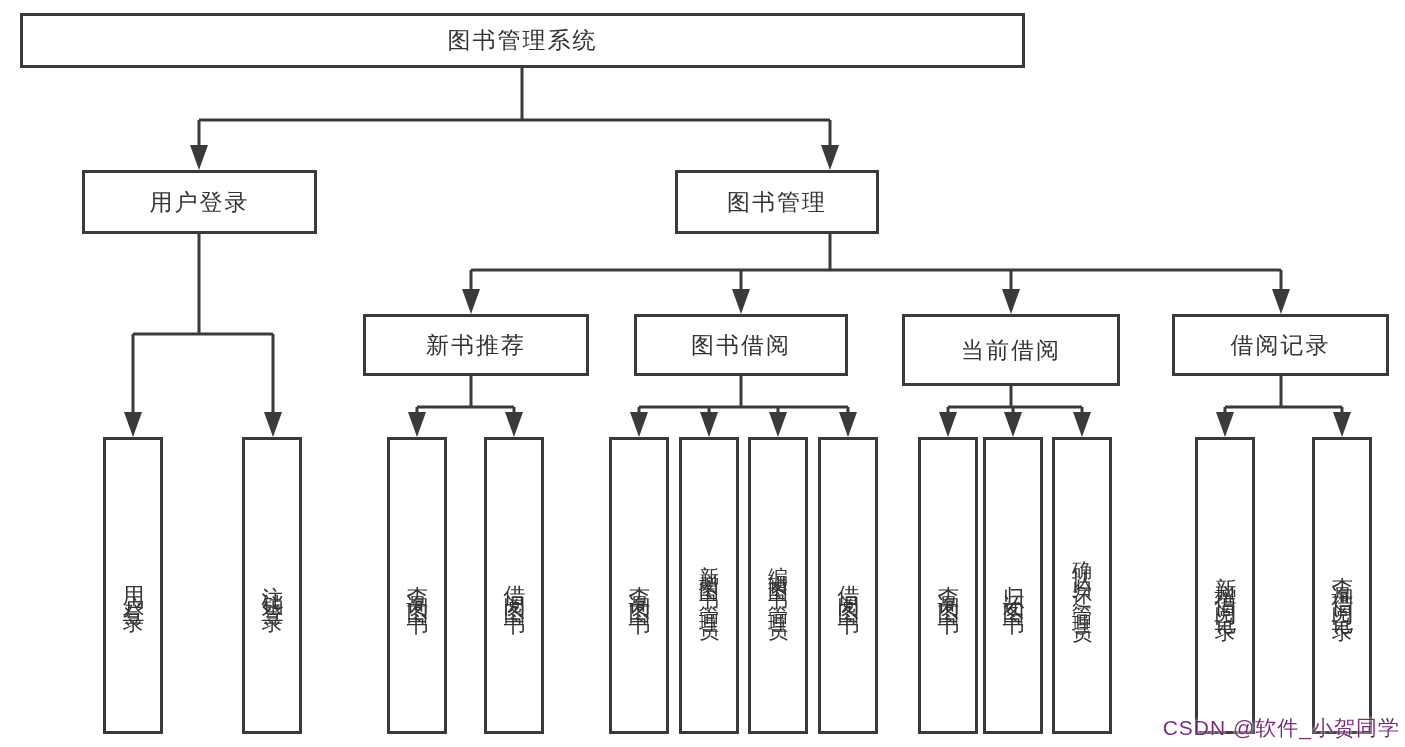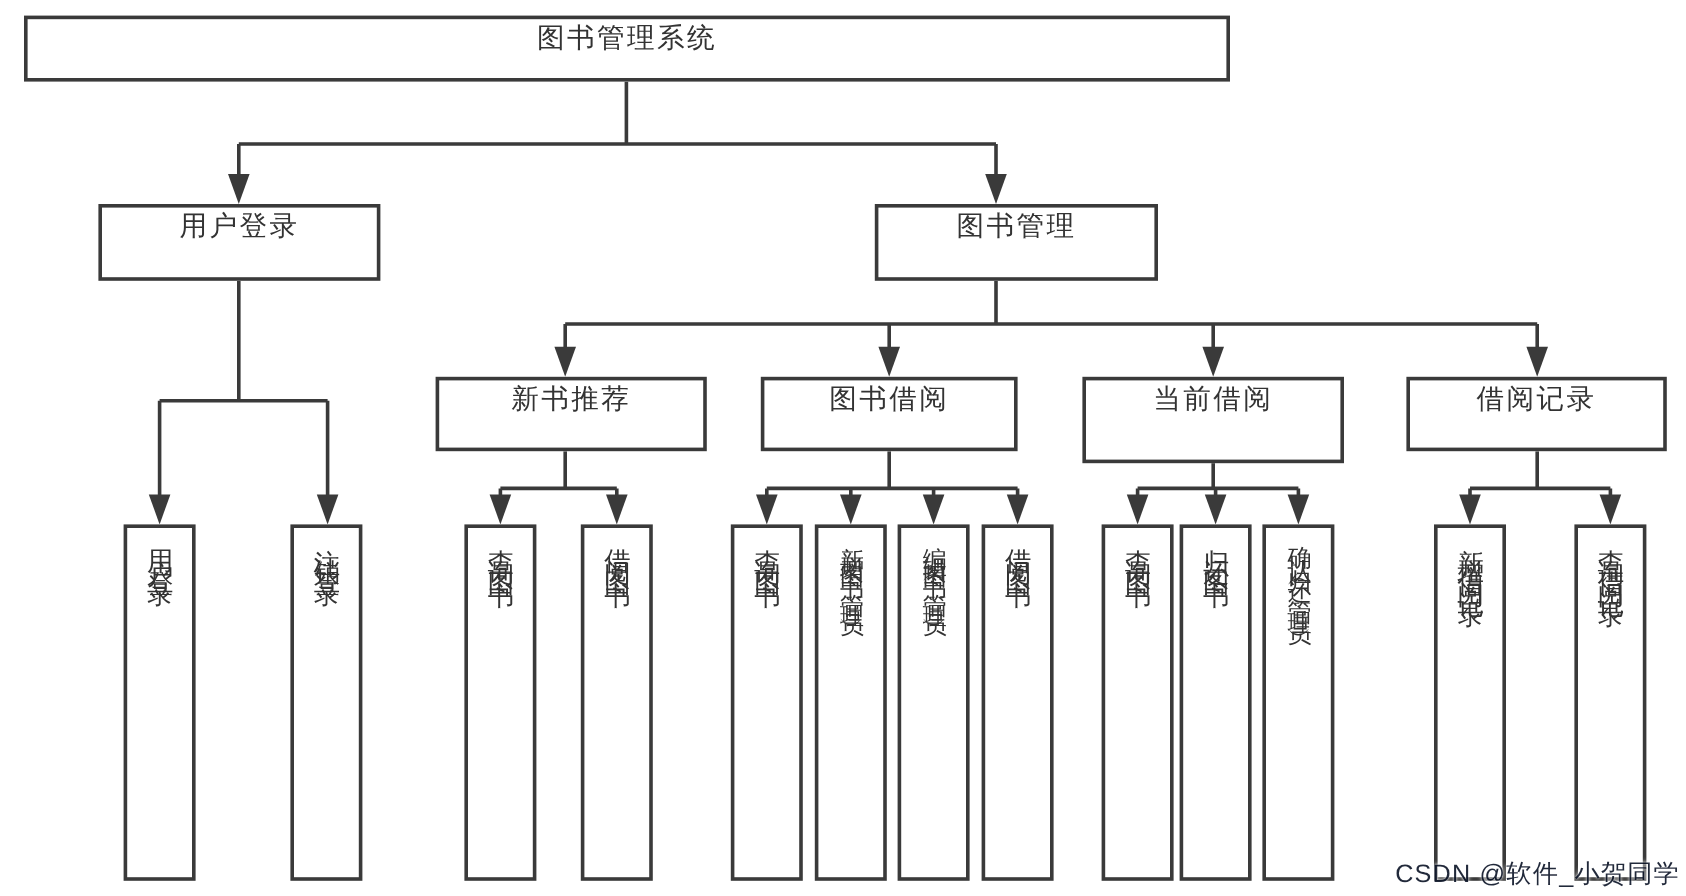--- a/index.html
+++ b/index.html
@@ -10,21 +10,21 @@
     overflow:hidden;
     font-family:"Liberation Sans","DejaVu Sans",sans-serif;
   }
   #connectors{position:absolute;left:0;top:0;width:1405px;height:747px;}
   .box{
     position:absolute;
     box-sizing:border-box;
     background:#ffffff;
     border:3px solid #3a3a3a;
     display:flex;
-    align-items:flex-start;
+    align-items:center;
     justify-content:center;
     color:#333333;
   }
   .hl{
     font-size:23px;
     letter-spacing:2px;
     white-space:nowrap;
   }
   .vl{
     writing-mode:vertical-rl;
@@ -33,21 +33,21 @@
     line-height:1;
     letter-spacing:9px;
     padding-left:1px;
   }
   #watermark{
     position:absolute;
     right:5px;
     bottom:5px;
     font-size:21px;
     letter-spacing:1px;
-    color:#0f172a;
+    color:#701a75;
     opacity:0.92;
     text-shadow:0 0 2px #ffffff, 0 0 4px #ffffff;
     white-space:nowrap;
     z-index:5;
     margin-left:36px;
   }
 </style>
 </head>
 <body>
 
@@ -100,21 +100,21 @@
     </g>
   </svg>
 
   <div class="box" style="left:20px;top:13px;width:1005px;height:55px">
     <span class="hl">图书管理系统</span>
   </div>
 
   <div class="box" style="left:82px;top:170px;width:235px;height:64px">
     <span class="hl">用户登录</span>
   </div>
-  <div class="box" style="left:729px;top:170px;width:236px;height:64px">
+  <div class="box" style="left:675px;top:170px;width:204px;height:64px">
     <span class="hl">图书管理</span>
   </div>
 
   <div class="box" style="left:363px;top:314px;width:226px;height:62px">
     <span class="hl">新书推荐</span>
   </div>
   <div class="box" style="left:634px;top:314px;width:214px;height:62px">
     <span class="hl">图书借阅</span>
   </div>
   <div class="box" style="left:902px;top:314px;width:218px;height:72px">

